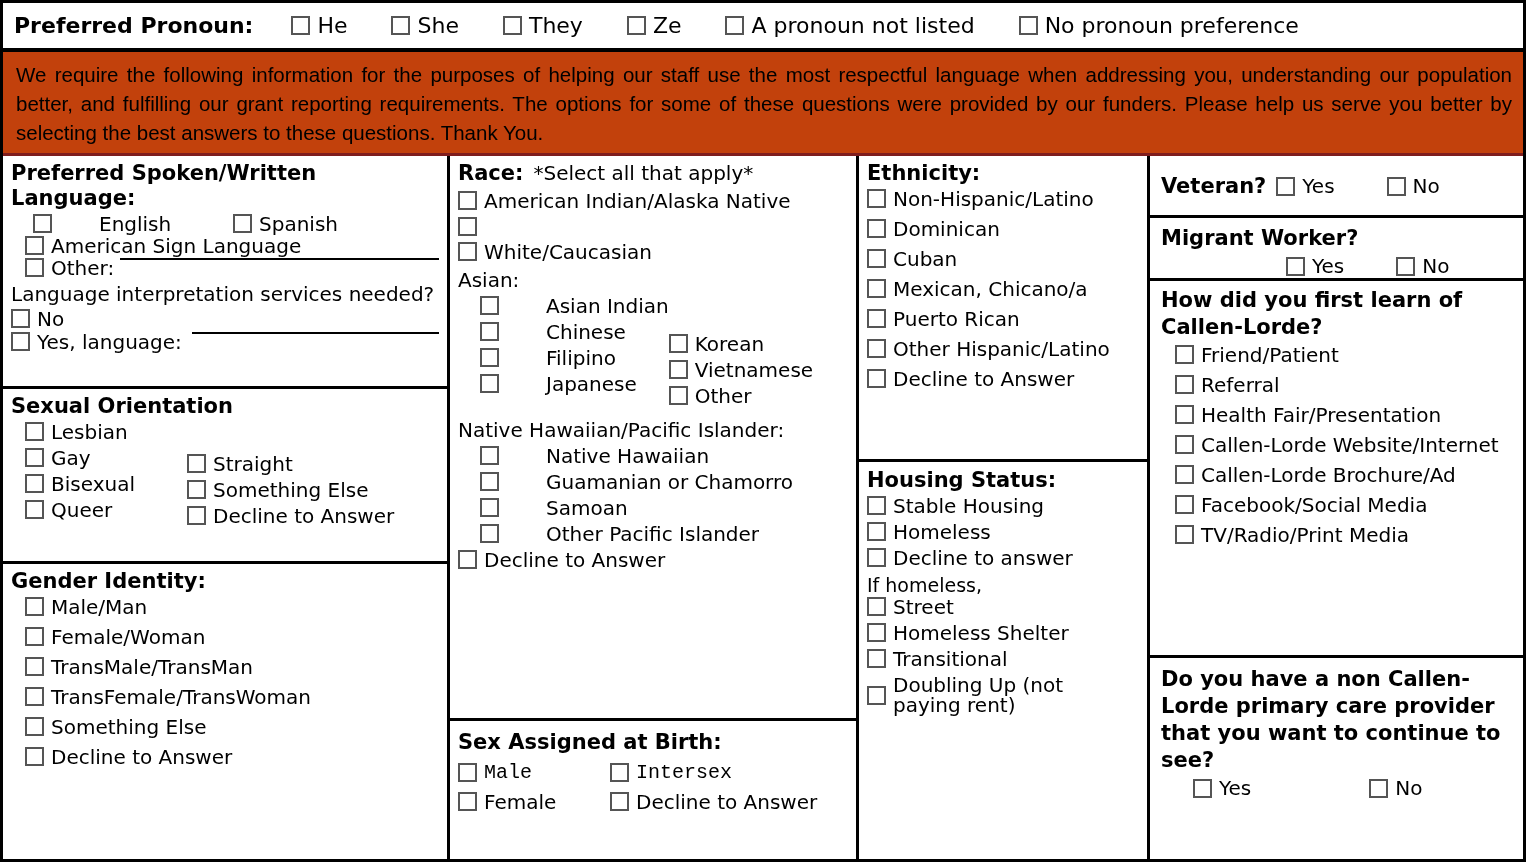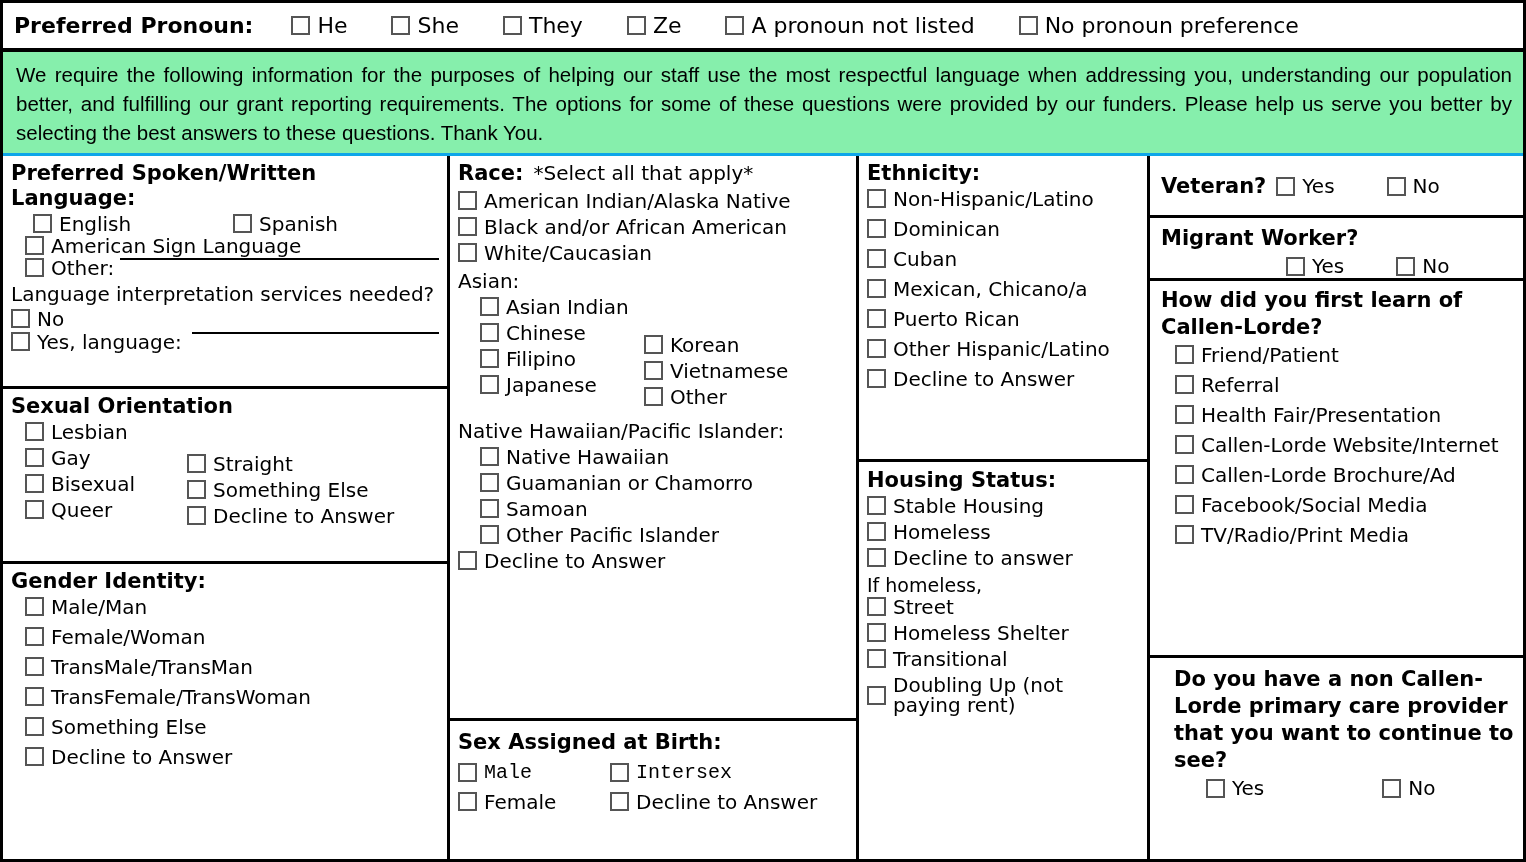--- a/index.html
+++ b/index.html
@@ -23,21 +23,21 @@
   
   .pronoun-row{
     height:49px;flex:0 0 49px;display:flex;align-items:center;
     border-bottom:4px solid #000;padding-left:11px;box-sizing:border-box;
   }
   .pronoun-title{font-weight:bold;font-size:22px;margin-right:38px;white-space:nowrap;}
   .pronoun-opt{display:flex;align-items:center;margin-right:44px;}
   .pronoun-opt .lbl{font-size:22px;white-space:nowrap;}
   
   .notice{
-    flex:0 0 90px;background:#86efac;border-bottom:3px solid #0ea5e9;
+    flex:0 0 90px;background:#c2410c;border-bottom:3px solid #7f1d1d;
     padding:8px 11px 6px 13px;box-sizing:border-box;
   }
   .notice p{
     margin:0;font-family:"Liberation Sans",sans-serif;
     font-size:20.5px;line-height:29px;text-align:justify;
     text-align-last:left;
   }
   
   .cols{flex:1 1 auto;display:flex;min-height:0;}
   .col{box-sizing:border-box;display:flex;flex-direction:column;}
@@ -48,21 +48,21 @@
   .box{box-sizing:border-box;padding:5px 0 4px 8px;}
   .box.bt{border-top:3px solid #000;}
   .hdr{font-weight:bold;font-size:21px;line-height:25px;margin-bottom:3px;}
   .hdr.two{line-height:24px;}
   .sub{font-size:20px;line-height:24px;}
   .note{font-size:19px;line-height:23px;}
   .rule{
     flex:1 1 auto;border-bottom:2px solid #000;margin:0 8px 4px 6px;
     min-width:60px;
   }
-  .indent{padding-left:22px;}
+  .indent{padding-left:22px;gap:40px;}
   .indent2{padding-left:14px;}
   .two-col{display:flex;}
   .two-col .left{flex:0 0 176px;}
   .two-col .right{flex:1 1 auto;}
   .rowpair{display:flex;}
   .spaced > .opt{margin-bottom:6px;}
   .spaced2 > .opt{margin-bottom:10px;}
   .yesno{display:flex;align-items:center;}
   .yesno .opt{margin-right:44px;}
 </style>
@@ -214,21 +214,20 @@
         <div style="display:flex;align-items:baseline;margin-bottom:2px;">
           <span class="hdr" style="margin-right:10px;">Race:</span>
           <span class="sub">*Select all that apply*</span>
         </div>
         <label class="opt">
           <span class="cb"></span>
           <span class="lbl">American Indian/Alaska Native</span>
         </label>
         <label class="opt">
           <span class="cb"></span>
-          <span class="lbl">Black and/or African American</span>
         </label>
         <label class="opt">
           <span class="cb"></span>
           <span class="lbl">White/Caucasian</span>
         </label>
         <div class="sub" style="margin:5px 0 4px 0;">Asian:</div>
         <div class="two-col">
           <div class="left spaced" style="flex:0 0 186px;">
             <label class="opt indent">
               <span class="cb"></span>
@@ -435,21 +434,21 @@
         <label class="opt indent2">
           <span class="cb"></span>
           <span class="lbl">Facebook/Social Media</span>
         </label>
         <label class="opt indent2">
           <span class="cb"></span>
           <span class="lbl">TV/Radio/Print Media</span>
         </label>
       </div>
 
-      <div class="box bt" style="flex:1 1 auto;padding-left:24px;padding-top:9px;">
+      <div class="box bt" style="flex:1 1 auto;padding-left:11px;padding-top:9px;">
         <div class="hdr two">Do you have a non Callen-</div>
         <div class="hdr two">Lorde primary care provider</div>
         <div class="hdr two">that you want to continue to</div>
         <div class="hdr two" style="margin-bottom:6px;">see?</div>
         <div class="yesno" style="padding-left:32px;">
           <label class="opt" style="margin-right:118px;align-items:center;">
             <span class="cb"></span>
             <span class="lbl">Yes</span>
           </label>
           <label class="opt" style="align-items:center;">

